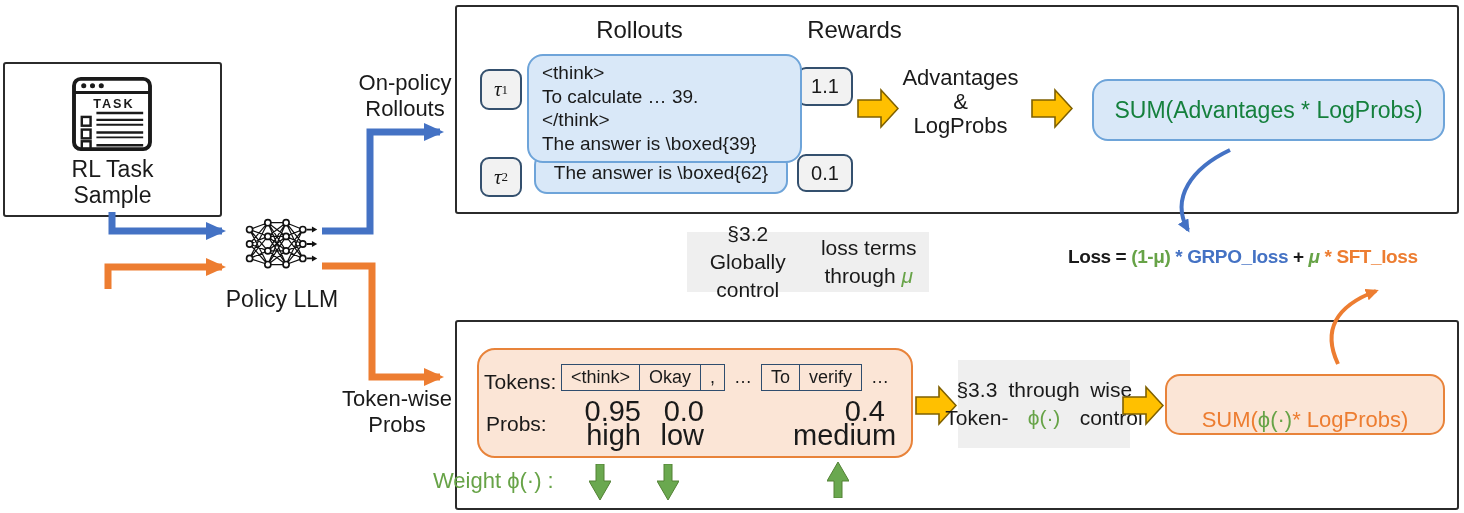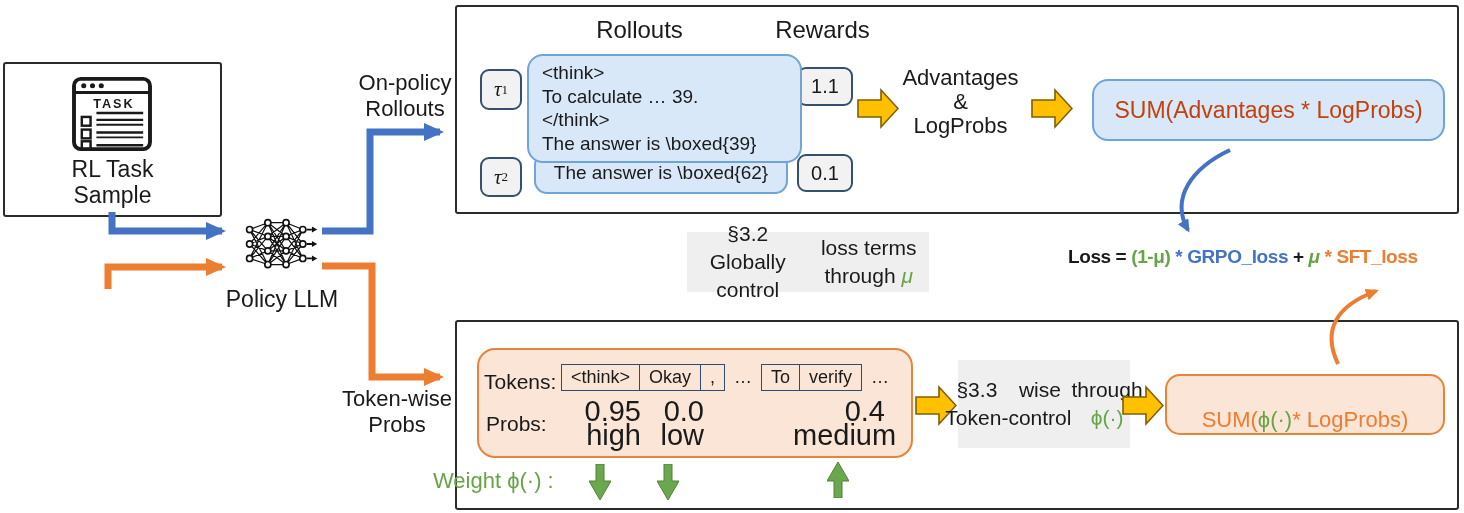--- a/index.html
+++ b/index.html
@@ -9,21 +9,21 @@
   
   .sketch{position:absolute;border:2.5px solid #2b2b2b;border-radius:3px;background:#fff;}
   .panel{position:absolute;border:2px solid #2b2b2b;border-radius:3px;background:#fff;}
   
   .chip{position:absolute;display:flex;align-items:center;justify-content:center;
         background:#f2f2f2;border:2.5px solid #34506e;border-radius:9px;font-size:20px;}
   .tau{font-family:"Liberation Serif",serif;font-style:italic;font-size:21px;}
   .tau sub{font-size:13px;font-style:normal;}
   
   .bluebox{position:absolute;background:#d9e8f8;border:2.5px solid #6ea4d9;border-radius:16px;}
-  .sumblue{display:flex;align-items:center;justify-content:center;color:#c2410c;font-size:23px;}
+  .sumblue{display:flex;align-items:center;justify-content:center;color:#15803d;font-size:23px;}
   
   .orangebox{position:absolute;background:#fbe5d6;border:2.5px solid #e8833a;border-radius:18px;}
   .sumorange{display:flex;align-items:flex-end;justify-content:center;color:#ED7D31;font-size:22px;}
   .greybox{position:absolute;background:#efefef;display:flex;flex-direction:row;
            align-items:center;justify-content:center;text-align:center;}
   .h{position:absolute;font-size:24px;text-align:center;}
   .lbl{position:absolute;text-align:center;}
   .green{color:#67A347;}
   .blue{color:#4472C4;}
   .orange{color:#ED7D31;}
@@ -99,21 +99,21 @@
     <div>Rollouts</div>
   </div>
   <div class="lbl" style="left:333px;top:386px;width:128px;font-size:22px;line-height:26px;">
     <div>Token-wise</div>
     <div>Probs</div>
   </div>
 
   <div class="panel" style="left:455px;top:5px;width:1000px;height:205px;"></div>
 
   <div class="h" style="left:557px;top:16px;width:165px;">Rollouts</div>
-  <div class="h" style="left:760px;top:16px;width:125px;">Rewards</div>
+  <div class="h" style="left:792px;top:16px;width:125px;">Rewards</div>
 
   <div class="chip tau" style="left:480px;top:69px;width:38px;height:37px;">
     <span>τ</span>
       <sub>1</sub>
   </div>
   <div class="bluebox rollout-text" style="left:527px;top:54px;width:258px;height:100px;z-index:2;">
     <div>&lt;think&gt;</div>
     <div>To calculate … 39.</div>
     <div>&lt;/think&gt;</div>
     <div>The answer is \boxed{39}</div>
@@ -193,22 +193,22 @@
   <svg class="abs" style="left:827px;top:462px;" width="22" height="36" viewBox="0 0 22 36">
     <polygon points="11,0 22,19 15,19 15,36 7,36 7,19 0,19" fill="#6AA84F" stroke="#538135" stroke-width="1"></polygon>
   </svg>
 
   <svg class="abs" style="left:915px;top:384px;" width="42" height="43" viewBox="0 0 42 43">
     <polygon points="1,13 24,13 24,3 41,21.5 24,40 24,30 1,30" fill="#FFC000" stroke="#7F6000" stroke-width="1.6"></polygon>
   </svg>
 
   <div class="greybox" style="left:958px;top:360px;width:172px;height:88px;font-size:21px;line-height:28px;">
     <div>§3.3 Token-</div>
+    <div><span>through </span><span class="green">ϕ(·)</span></div>
     <div>wise control</div>
-    <div><span>through </span><span class="green">ϕ(·)</span></div>
   </div>
 
   <svg class="abs" style="left:1122px;top:384px;" width="42" height="43" viewBox="0 0 42 43">
     <polygon points="1,13 24,13 24,3 41,21.5 24,40 24,30 1,30" fill="#FFC000" stroke="#7F6000" stroke-width="1.6"></polygon>
   </svg>
 
   <div class="orangebox sumorange" style="left:1165px;top:374px;width:276px;height:57px;border-radius:15px;">
     <span>SUM(</span>
       <span class="green">ϕ(·)</span>
       <span> * LogProbs)</span>

